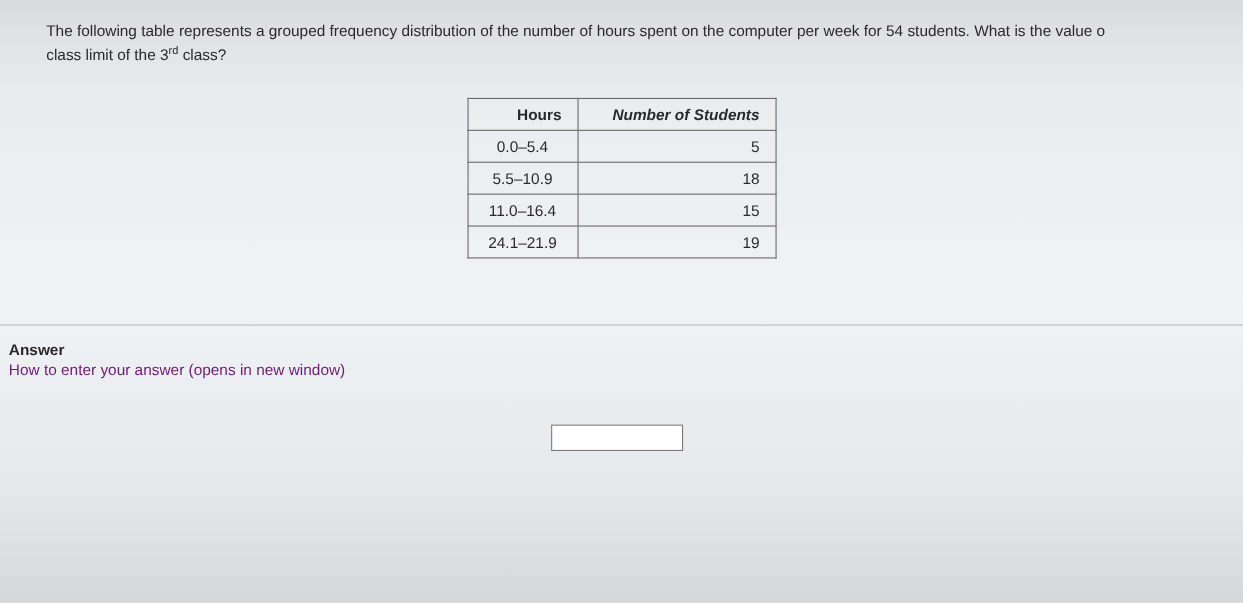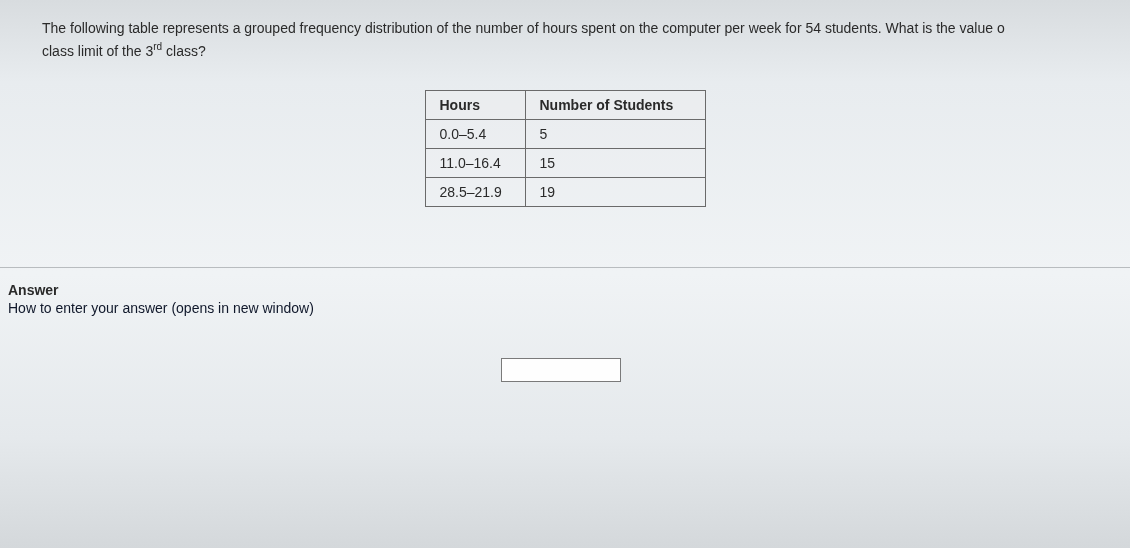--- a/index.html
+++ b/index.html
@@ -24,44 +24,44 @@
       margin-bottom: 60px;
     }
     table.freq {
       border-collapse: collapse;
       background: rgba(255,255,255,0.05);
     }
     table.freq th, table.freq td {
       border: 1px solid #6a6a6a;
       padding: 6px 14px;
       font-size: 14px;
-      text-align: left;
+      text-align: right;
     }
     table.freq th {
       font-weight: bold;
       background: rgba(240,240,240,0.3);
     }
     table.freq th.col-hours { width: 100px; }
-    table.freq th.col-students { width: 180px; }
-    table.freq td.hours-cell { text-align: left; padding-left: 14px; }
+    table.freq th.col-students { width: 180px; font-style: italic; }
+    table.freq td.hours-cell { text-align: center; padding-left: 14px; }
     .divider {
       border-top: 1px solid #b8bcbf;
       margin: 0;
     }
     .answer-block {
       padding: 14px 16px 0 8px;
     }
     .answer-label {
       font-weight: bold;
       font-size: 14px;
       margin-bottom: 2px;
     }
     .howto-link {
       font-size: 14px;
-      color: #0f172a;
+      color: #701a75;
       cursor: pointer;
     }
     .input-wrap {
       display: flex;
       justify-content: center;
       margin-top: 42px;
     }
     .answer-input {
       width: 120px;
       height: 24px;
@@ -86,25 +86,29 @@
         <th class="col-hours">Hours</th>
         <th class="col-students">Number of Students</th>
       </tr>
     </thead>
     <tbody>
       <tr>
         <td class="hours-cell">0.0–5.4</td>
         <td>5</td>
       </tr>
       <tr>
+        <td class="hours-cell">5.5–10.9</td>
+        <td>18</td>
+      </tr>
+      <tr>
         <td class="hours-cell">11.0–16.4</td>
         <td>15</td>
       </tr>
       <tr>
-        <td class="hours-cell">28.5–21.9</td>
+        <td class="hours-cell">24.1–21.9</td>
         <td>19</td>
       </tr>
     </tbody>
   </table>
 </div>
 
 <div class="divider"></div>
 
 <div class="answer-block">
   <div class="answer-label">Answer</div>

